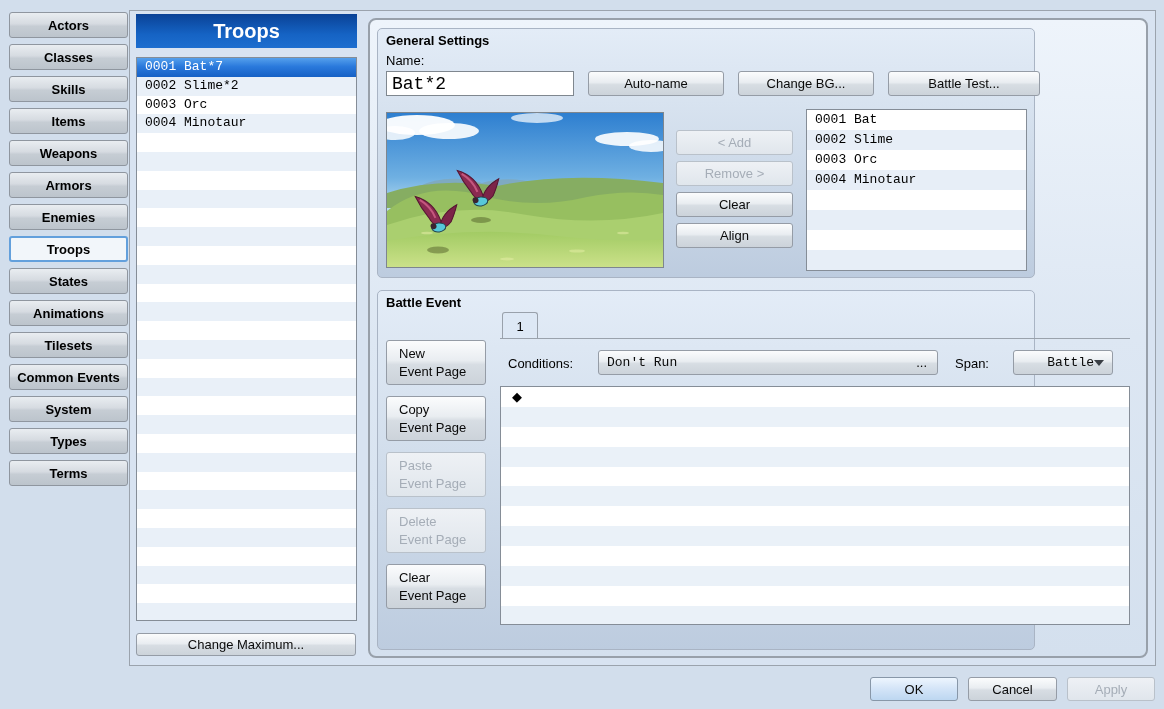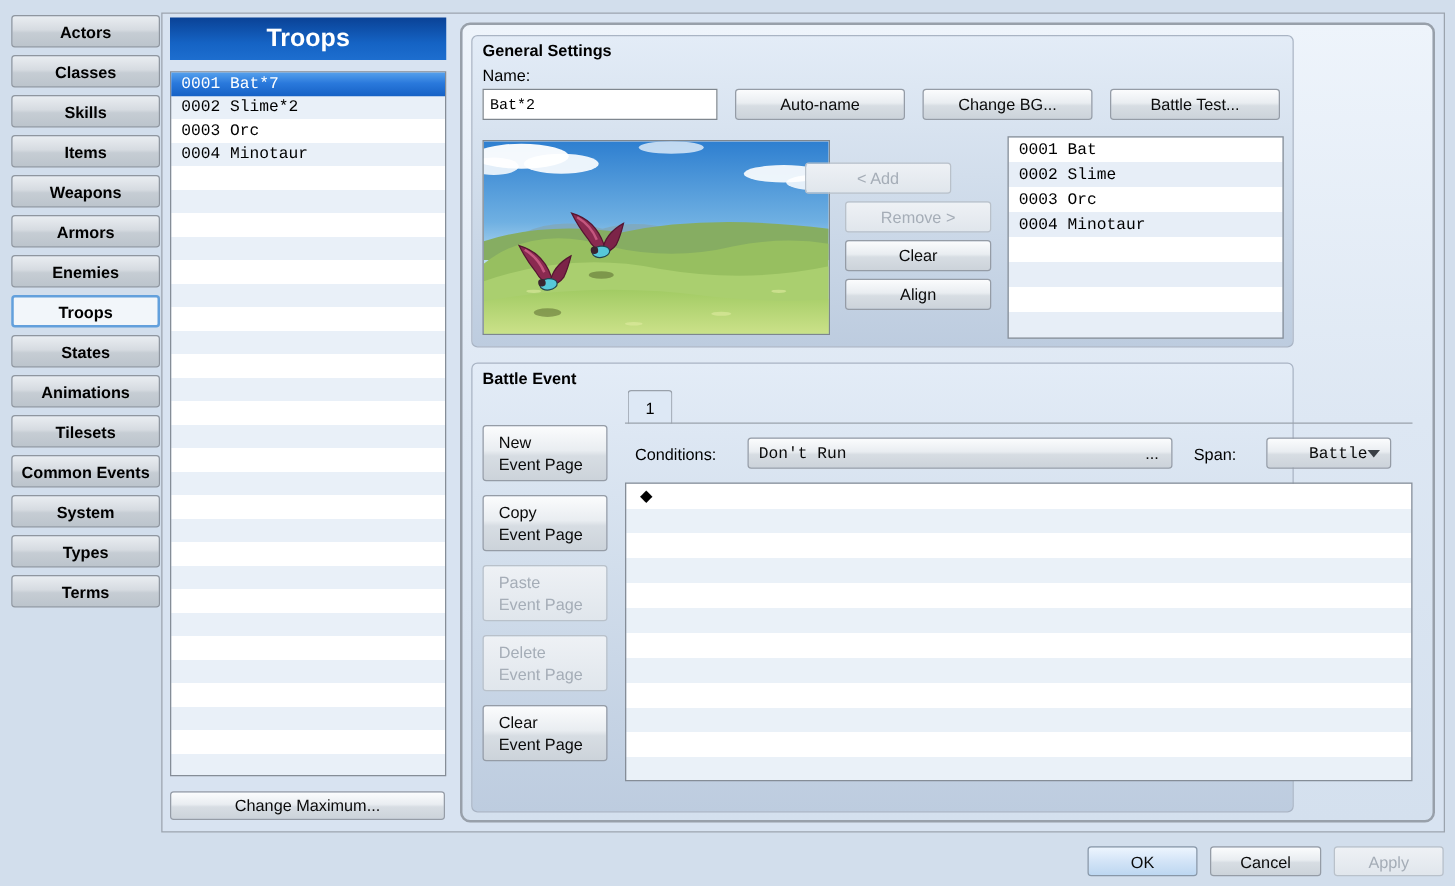--- a/index.html
+++ b/index.html
@@ -40,21 +40,21 @@
   .btn.ok { background:linear-gradient(180deg,#edf5fe 0%,#d3e4f7 50%,#bdd7f1 100%); border-color:#8897a8; }
   .btn.two-line { flex-direction:column; align-items:flex-start; justify-content:center; padding-left:12px; line-height:18px; }
 
   .panel { left:368px; top:18px; width:780px; height:640px; border:2px solid #98a0aa; border-radius:8px;
     background:linear-gradient(180deg,#eef4fb 0%,#dde7f3 50%,#d4e0ee 100%); }
   .group { position:absolute; border:1px solid #a9b4c4; border-radius:5px;
     background:linear-gradient(180deg,#e3ecf7 0%,#d2deec 45%,#bdccdf 100%); }
   .group-label { position:absolute; font-weight:bold; }
 
   .text-input { position:absolute; border:1px solid #7f878f; background:#fff; padding:0 5px;
-    font-family:"Liberation Mono","DejaVu Sans Mono",monospace; font-size:12px; }
+    font-family:"Liberation Mono","DejaVu Sans Mono",monospace; font-size:18px; }
 
   .preview { left:386px; top:112px; width:278px; height:156px; border:1px solid #7e868e; overflow:hidden; }
 
   .tab1 { left:502px; top:312px; width:36px; height:27px; background:#dde8f5;
     border:1px solid #99a1ab; border-bottom:none; border-radius:3px 3px 0 0;
     display:flex; align-items:center; justify-content:center; }
   .tabpane-line { left:500px; top:338px; width:630px; height:1px; background:#9aa2ac; }
 
   .combo-arrow { width:0; height:0; border-left:5px solid transparent; border-right:5px solid transparent;
     border-top:6px solid #3a3f45; }
@@ -95,21 +95,21 @@
   <div class="btn" style="left:136px; top:633px; width:220px; height:23px;">Change Maximum...</div>
 
   <div class="abs panel"></div>
 
   <div class="group" style="left:377px; top:28px; width:658px; height:250px;"></div>
   <div class="group-label" style="left:386px; top:33px;">General Settings</div>
   <div class="lbl" style="left:386px; top:53px;">Name:</div>
   <input class="text-input" style="left: 386px; top: 71px; width: 188px; height: 25px;" value="Bat*2">
   <div class="btn" style="left:588px; top:71px; width:136px; height:25px;">Auto-name</div>
   <div class="btn" style="left:738px; top:71px; width:136px; height:25px;">Change BG...</div>
-  <div class="btn" style="left:888px; top:71px; width:136px; height:25px;">Battle Test...</div>
+  <div class="btn" style="left:888px; top:71px; width:152px; height:25px;">Battle Test...</div>
 
   <div class="abs preview">
     <svg width="276" height="154" viewBox="0 0 276 154">
       <defs>
         <linearGradient id="skyG" x1="0" y1="0" x2="0" y2="1">
           <stop offset="0" stop-color="#2e7fd0"></stop>
             <stop offset="0.42" stop-color="#6fb0e2"></stop>
           <stop offset="0.62" stop-color="#b8dcf0"></stop>
             <stop offset="0.8" stop-color="#e2f2fa"></stop>
         </linearGradient>
@@ -152,21 +152,21 @@
       <g transform="translate(66,56) rotate(-8)">
         <path d="M4,2 Q22,10 26,30 Q27,34 24,36 Q18,34 14,24 Q8,14 4,2 Z" fill="#8a2a50" stroke="#551531" stroke-width="1"></path>
         <path d="M24,36 Q28,22 44,16 Q40,26 36,32 Q30,38 24,36 Z" fill="#7c2448" stroke="#551531" stroke-width="1"></path>
         <path d="M8,6 Q18,14 21,26" stroke="#c4577e" stroke-width="2" fill="none"></path>
         <ellipse cx="23" cy="36" rx="7" ry="4.5" fill="#57c8da" stroke="#23454f" stroke-width="1"></ellipse>
         <circle cx="18" cy="34" r="3" fill="#3a2430"></circle>
       </g>
     </svg>
   </div>
 
-  <div class="btn disabled" style="left:644px; top:130px; width:117px; height:25px;">&lt; Add</div>
+  <div class="btn disabled" style="left:676px; top:130px; width:117px; height:25px;">&lt; Add</div>
   <div class="btn disabled" style="left:676px; top:161px; width:117px; height:25px;">Remove &gt;</div>
   <div class="btn" style="left:676px; top:192px; width:117px; height:25px;">Clear</div>
   <div class="btn" style="left:676px; top:223px; width:117px; height:25px;">Align</div>
 
   <div class="abs list stripe-200" style="left:806px; top:109px; width:221px; height:162px;">
     <div class="list-item h20" style="top:0px">0001 Bat</div>
     <div class="list-item h20" style="top:20px">0002 Slime</div>
     <div class="list-item h20" style="top:40px">0003 Orc</div>
     <div class="list-item h20" style="top:60px">0004 Minotaur</div>
   </div>

